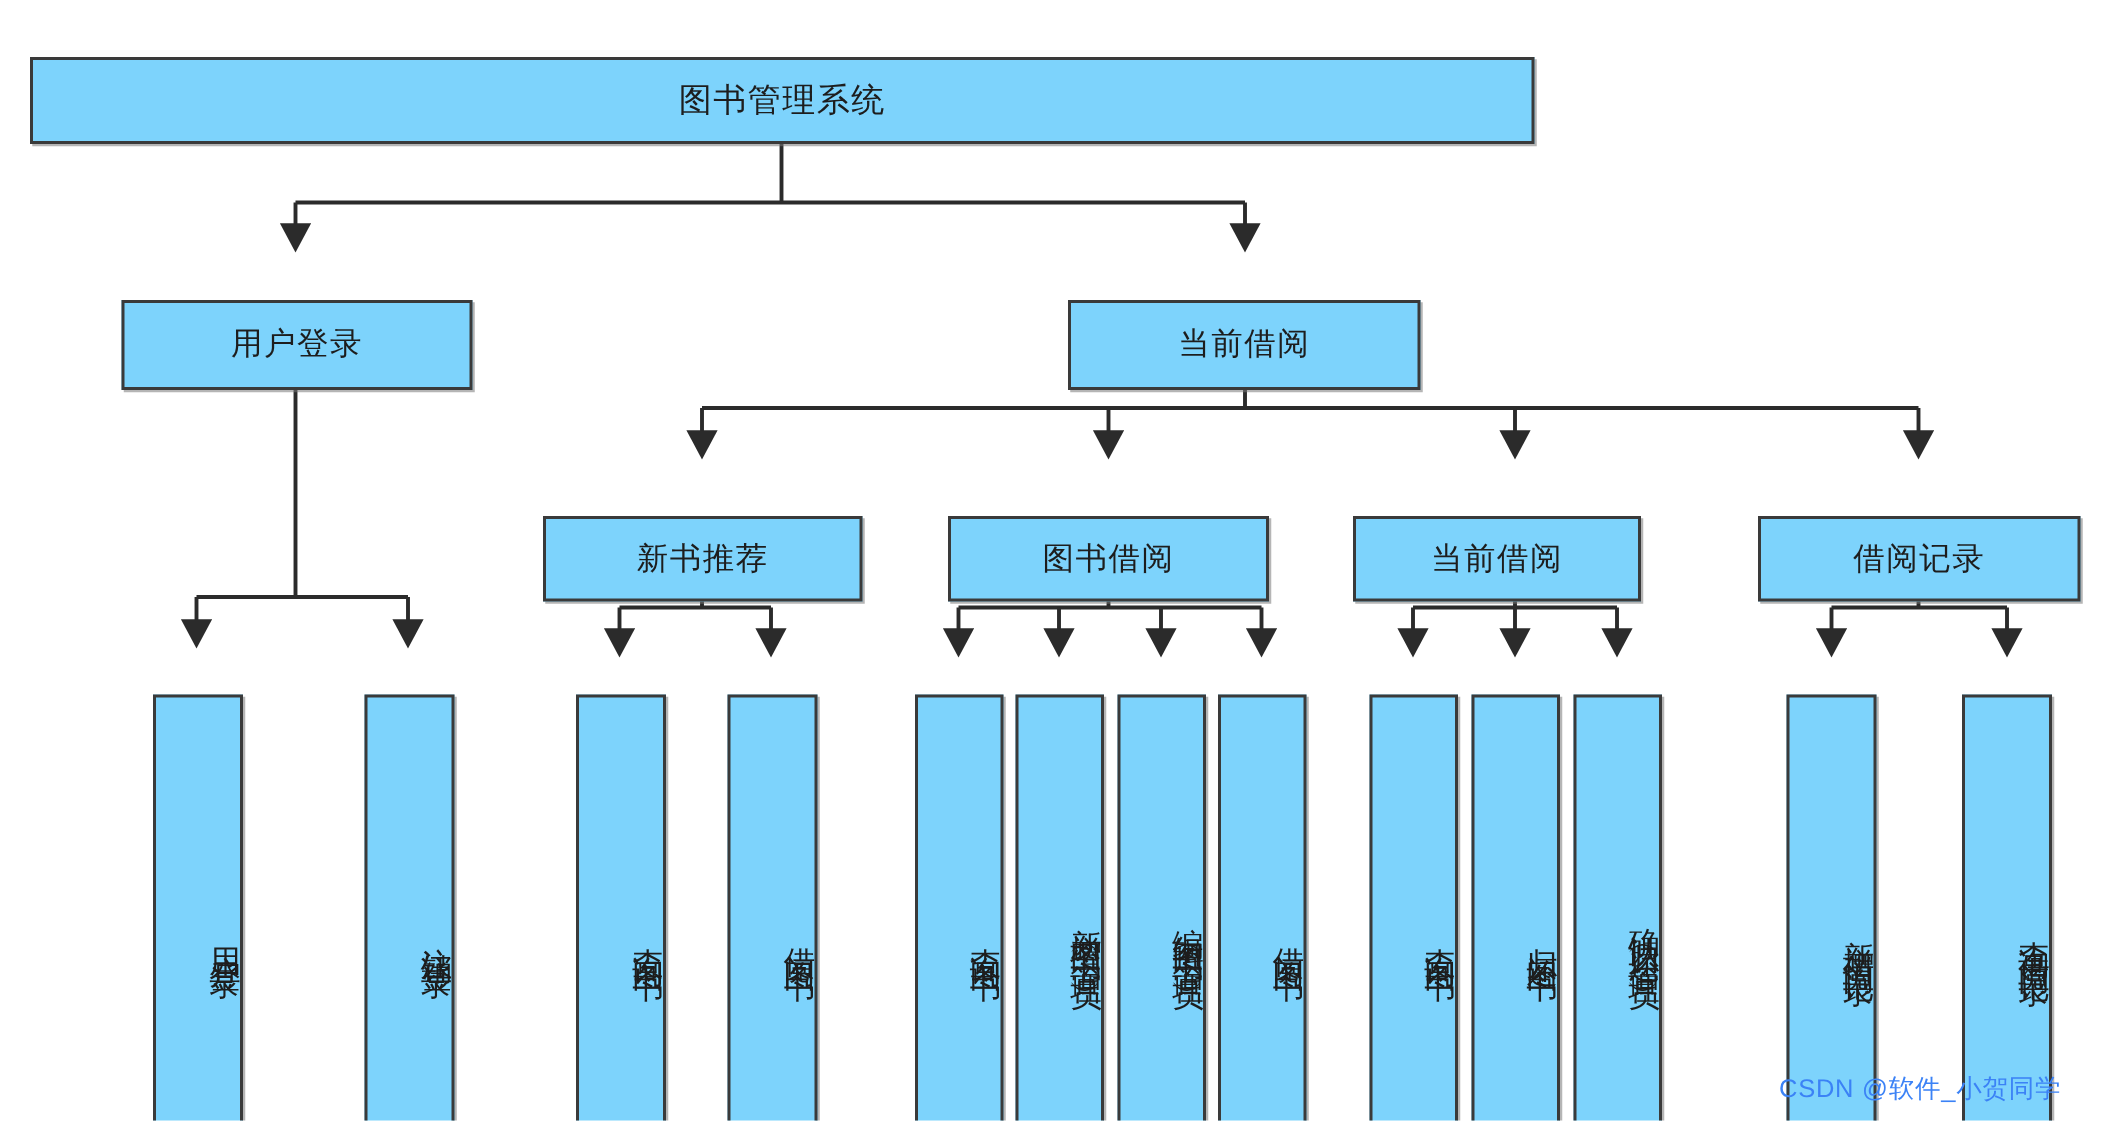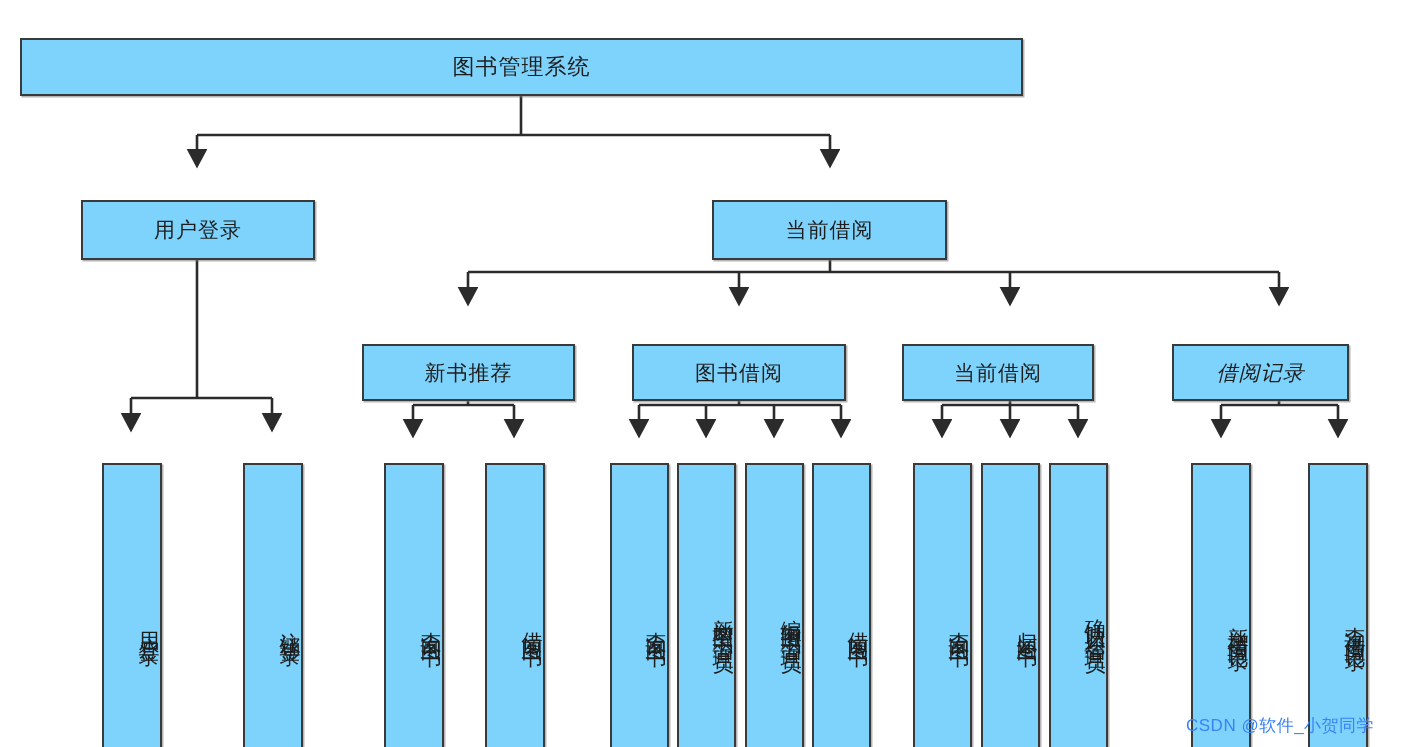--- a/index.html
+++ b/index.html
@@ -100,21 +100,21 @@
   </svg>
 
   <div class="node horiz root" style="left:20px;top:11px;width:1003px;height:58px;">图书管理系统</div>
 
   <div class="node horiz" style="left:81px;top:173px;width:234px;height:60px;">用户登录</div>
   <div class="node horiz" style="left:712px;top:173px;width:235px;height:60px;">当前借阅</div>
 
   <div class="node horiz" style="left:362px;top:317px;width:213px;height:57px;">新书推荐</div>
   <div class="node horiz" style="left:632px;top:317px;width:214px;height:57px;">图书借阅</div>
   <div class="node horiz" style="left:902px;top:317px;width:192px;height:57px;">当前借阅</div>
-  <div class="node horiz" style="left:1172px;top:317px;width:177px;height:57px;font-style:italic;">借阅记录</div>
+  <div class="node horiz" style="left:1172px;top:317px;width:215px;height:57px;">借阅记录</div>
 
   <div class="node vert" style="left:102px;top:436px;width:60px;height:297px;">用户登录</div>
   <div class="node vert" style="left:243px;top:436px;width:60px;height:297px;">注销登录</div>
 
   <div class="node vert" style="left:384px;top:436px;width:60px;height:297px;">查询图书</div>
   <div class="node vert" style="left:485px;top:436px;width:60px;height:297px;">借阅图书</div>
 
   <div class="node vert" style="left:610px;top:436px;width:59px;height:297px;">查询图书</div>
   <div class="node vert" style="left:677px;top:436px;width:59px;height:297px;">新增图书（管理员）</div>
   <div class="node vert" style="left:745px;top:436px;width:59px;height:297px;">编辑图书（管理员）</div>

